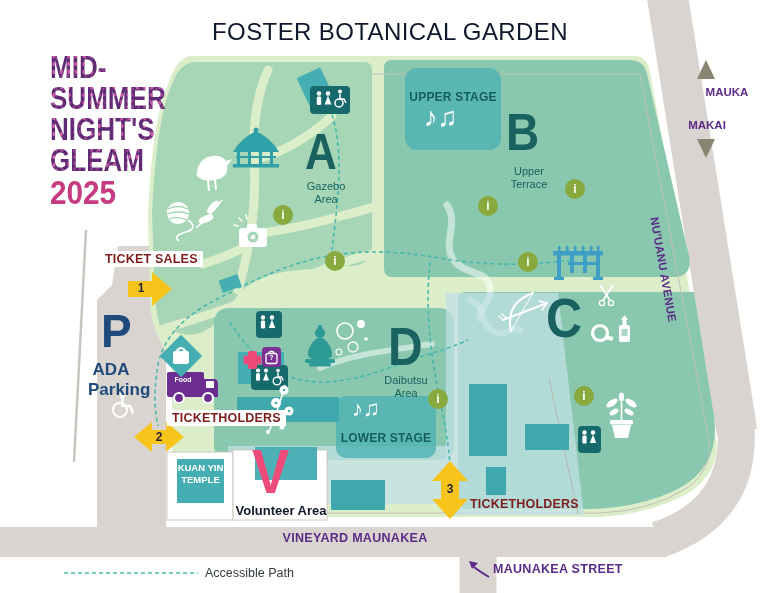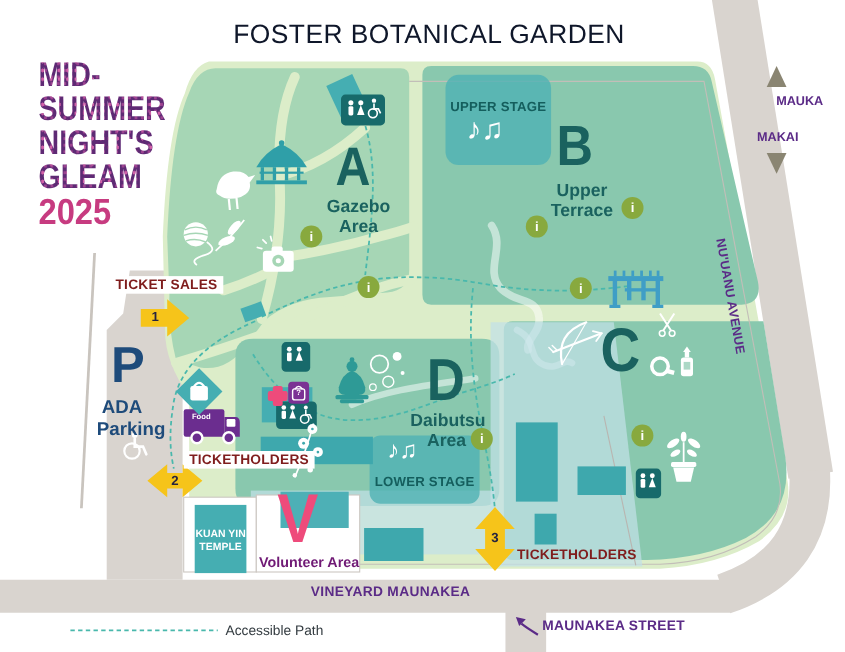--- a/index.html
+++ b/index.html
@@ -12,30 +12,30 @@
     transform:scaleX(.84);transform-origin:left top;
     background-color:#5e2a74;
     background-image:radial-gradient(circle,#d160a8 0 1.6px,rgba(0,0,0,0) 2px),
                      radial-gradient(circle,#9c4390 0 1.3px,rgba(0,0,0,0) 1.8px);
     background-size:9px 8px,7px 6px;background-position:0 0,4px 3px;
     -webkit-background-clip:text;background-clip:text;color:transparent}
   .year{font-size:33px;font-weight:bold;color:#c73b80;transform:scaleX(.9);transform-origin:left top;line-height:34px}
   .chip{background:#fff;padding:1px 5px;font-size:12.5px;font-weight:bold;color:#7f1d1d;letter-spacing:.2px;white-space:nowrap}
   .num{font-size:12px;font-weight:bold;color:#26243f;width:20px;text-align:center}
   .arealetter{font-weight:bold;color:#1a625f;line-height:1;transform:scaleY(1.12);transform-origin:left top}
-  .arealabel{font-size:16px;font-weight:bold;color:#1a625f;line-height:1.15;text-align:center}
+  .arealabel{font-size:11px;font-weight:normal;color:#1a625f;line-height:1.15;text-align:center}
   .stagelabel{font-size:12px;font-weight:bold;color:#145e5d;letter-spacing:.2px;text-align:center;white-space:nowrap}
   .music{color:#fff;line-height:1}
   .info{width:20px;height:20px;border-radius:50%;background:#88a93e;color:#fff;font-weight:bold;font-size:12px;
         display:flex;align-items:center;justify-content:center}
   .street{font-size:12.5px;font-weight:bold;color:#5b2b87;letter-spacing:.3px;white-space:nowrap}
   .compass{font-size:11.5px;font-weight:bold;color:#5b2b87;text-align:center;width:46px}
   .navy{color:#1e4b7b}
-  .pink{color:#701a75}
-  .kuanyin{background:#45aeb2;color:#fff;font-size:9.5px;font-weight:bold;text-align:center;line-height:1.3;padding-top:21px}
+  .pink{color:#0f172a}
+  .kuanyin{background:#45aeb2;color:#fff;font-size:9.5px;font-weight:bold;text-align:center;line-height:1.3;padding-top:3px}
   .legendtext{font-size:12.5px;color:#333b40}
   .tiny-white{font-size:7px;font-weight:bold;color:#fff;text-align:center}
 </style>
 </head>
 <body>
 
 <div class="stage">
 
 <svg class="abs" style="left:0;top:0" width="768" height="593" viewBox="0 0 768 593">
 
@@ -308,21 +308,21 @@
   <polygon points="697,139 715,139 706,158" fill="#8a8572"></polygon>
 
   <g>
     <path d="M489,577 Q479,571 474,567" stroke="#5b2b87" stroke-width="2" fill="none"></path>
     <polygon points="469,561 478,563 472,569" fill="#5b2b87"></polygon>
   </g>
 </svg>
 
 <div class="abs title" style="left:190px;top:18px;width:400px;text-align:center">FOSTER BOTANICAL GARDEN</div>
 
-<div class="abs" style="left:35px;top:52px">
+<div class="abs" style="left:50px;top:52px">
   <div class="logo-line">MID-</div>
   <div class="logo-line">SUMMER</div>
   <div class="logo-line">NIGHT'S</div>
   <div class="logo-line">GLEAM</div>
   <div class="year">2025</div>
 </div>
 
 <div class="abs compass" style="left:704px;top:86px">MAUKA</div>
 <div class="abs compass" style="left:684px;top:119px">MAKAI</div>
 <div class="abs street" style="left:660px;top:216px;font-size:11.5px;transform:rotate(80deg);transform-origin:left top">NU'UANU AVENUE</div>

